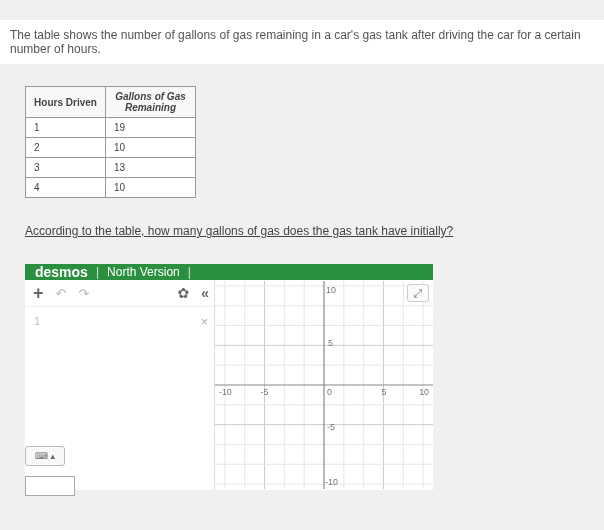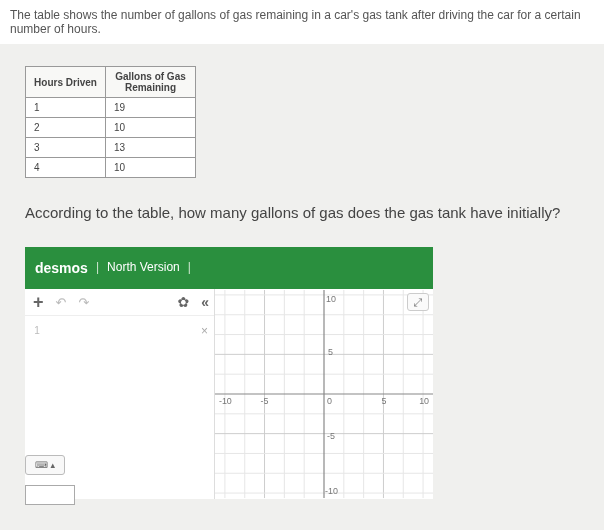--- a/index.html
+++ b/index.html
@@ -8,57 +8,60 @@
     height: 530px;
     font-family: Arial, sans-serif;
     background: #f0f0ee;
     overflow: hidden;
   }
   .problem-text {
     padding: 8px 10px;
     font-size: 12px;
     color: #555;
     background: #fff;
+    margin-top: 20px;
   }
   .content {
     padding: 10px 20px 0 25px;
   }
   .data-table {
     border-collapse: collapse;
     margin-top: 12px;
     background: #fff;
   }
   .data-table th, .data-table td {
     border: 1px solid #999;
     padding: 4px 8px;
     font-size: 10px;
     color: #444;
   }
   .data-table th {
     font-weight: bold;
     background: #f8f8f6;
   }
   .data-table th:first-child { width: 80px; }
-  .data-table th:last-child { width: 90px; }
+  .data-table th:last-child { width: 90px; font-style: italic; }
   .question {
     margin-top: 26px;
-    font-size: 15px;
+    font-size: 12px;
     color: #444;
+    text-decoration: underline;
   }
 
   .desmos-wrap {
     margin-top: 26px;
     width: 408px;
   }
   .desmos-header {
     background: #2a8f3e;
     color: #fff;
     font-size: 12px;
-    padding: 13px 10px;
-    display: flex;
+    padding: 0 10px;
+    display: flex;
+    align-items: center;
     gap: 8px;
   }
   .desmos-header .brand { font-weight: bold; font-size: 14px; }
   .desmos-header .sep { color: #cfe6cf; }
   .desmos-body {
     display: flex;
     height: 210px;
     background: #fff;
     position: relative;
   }

